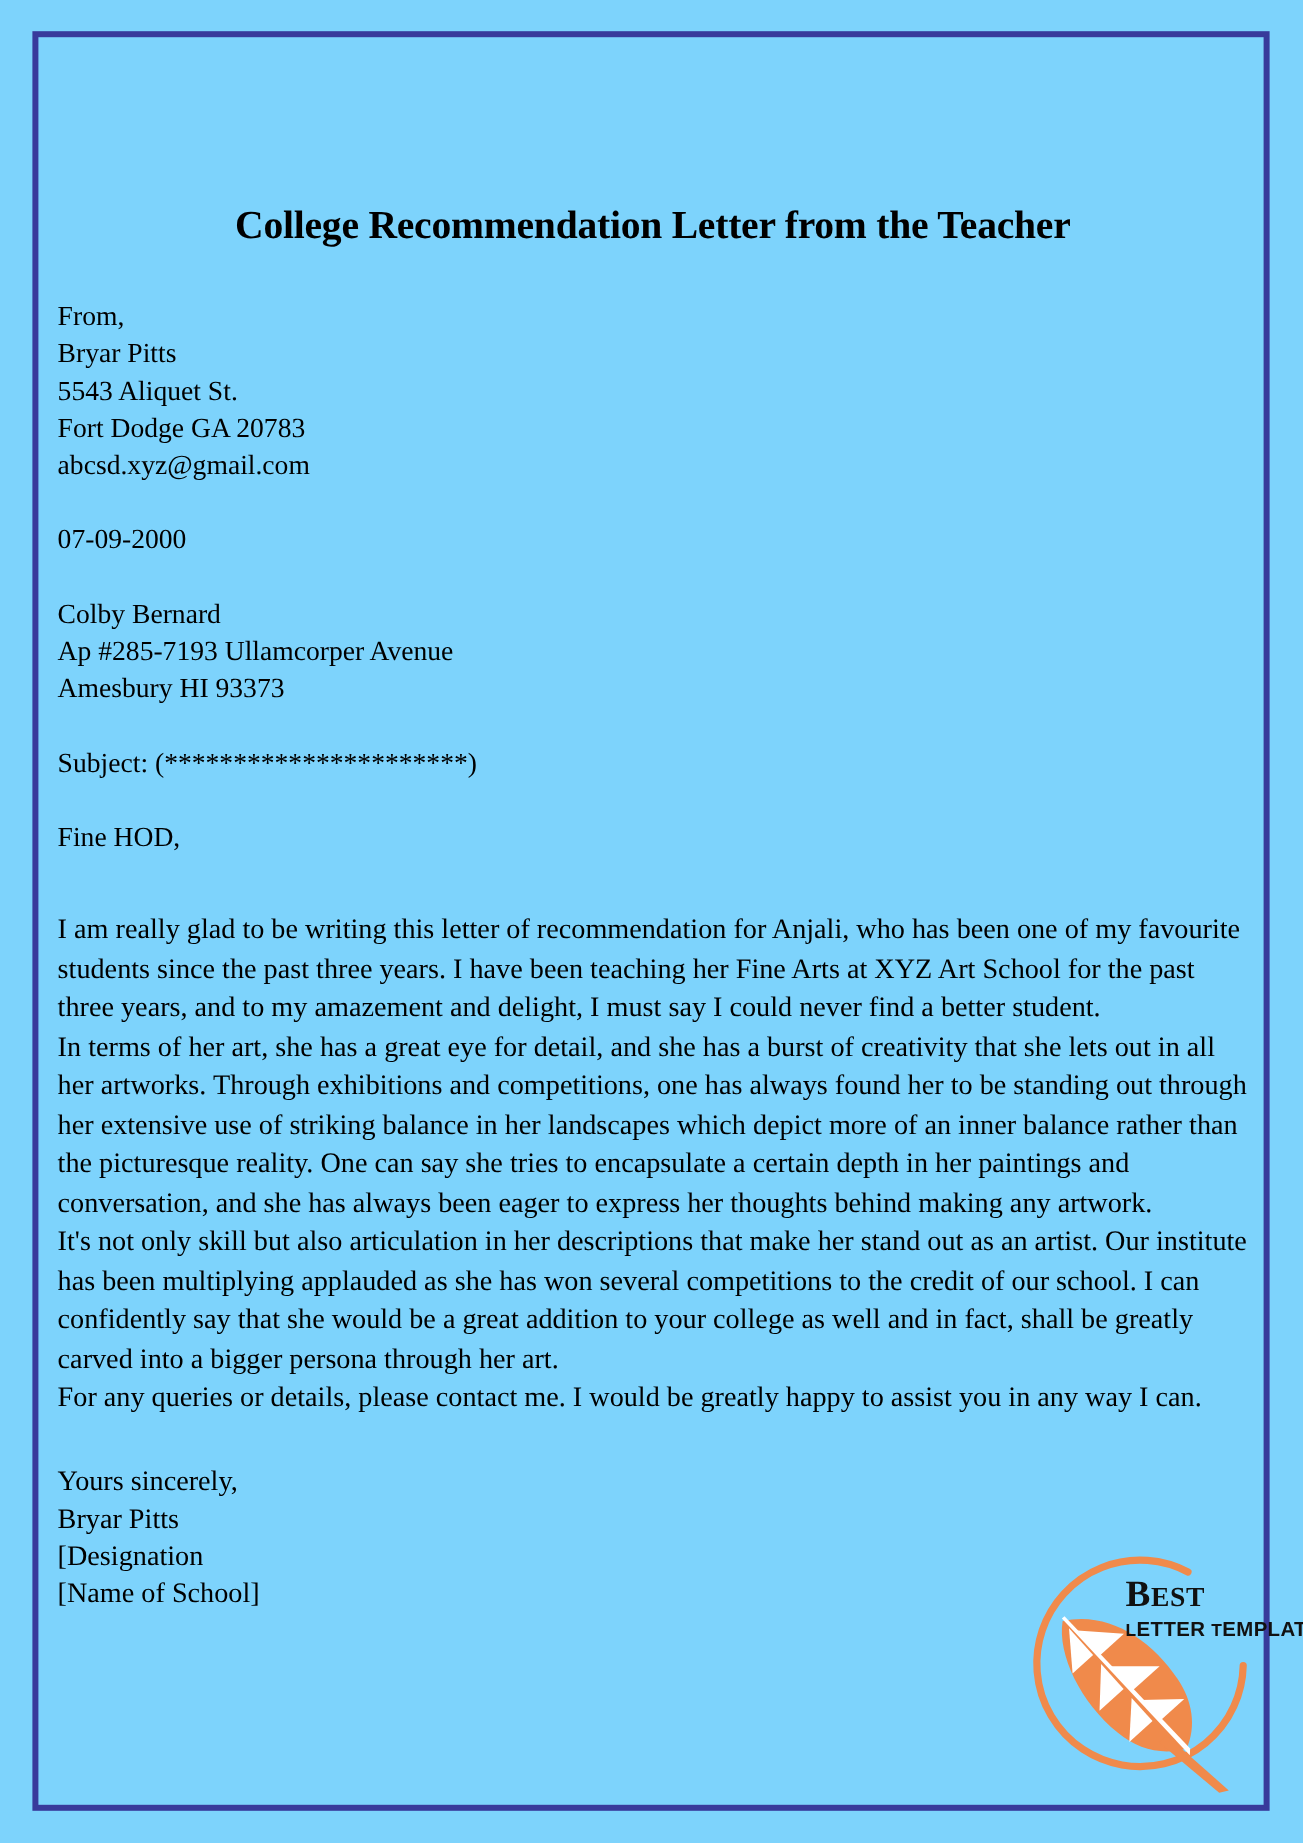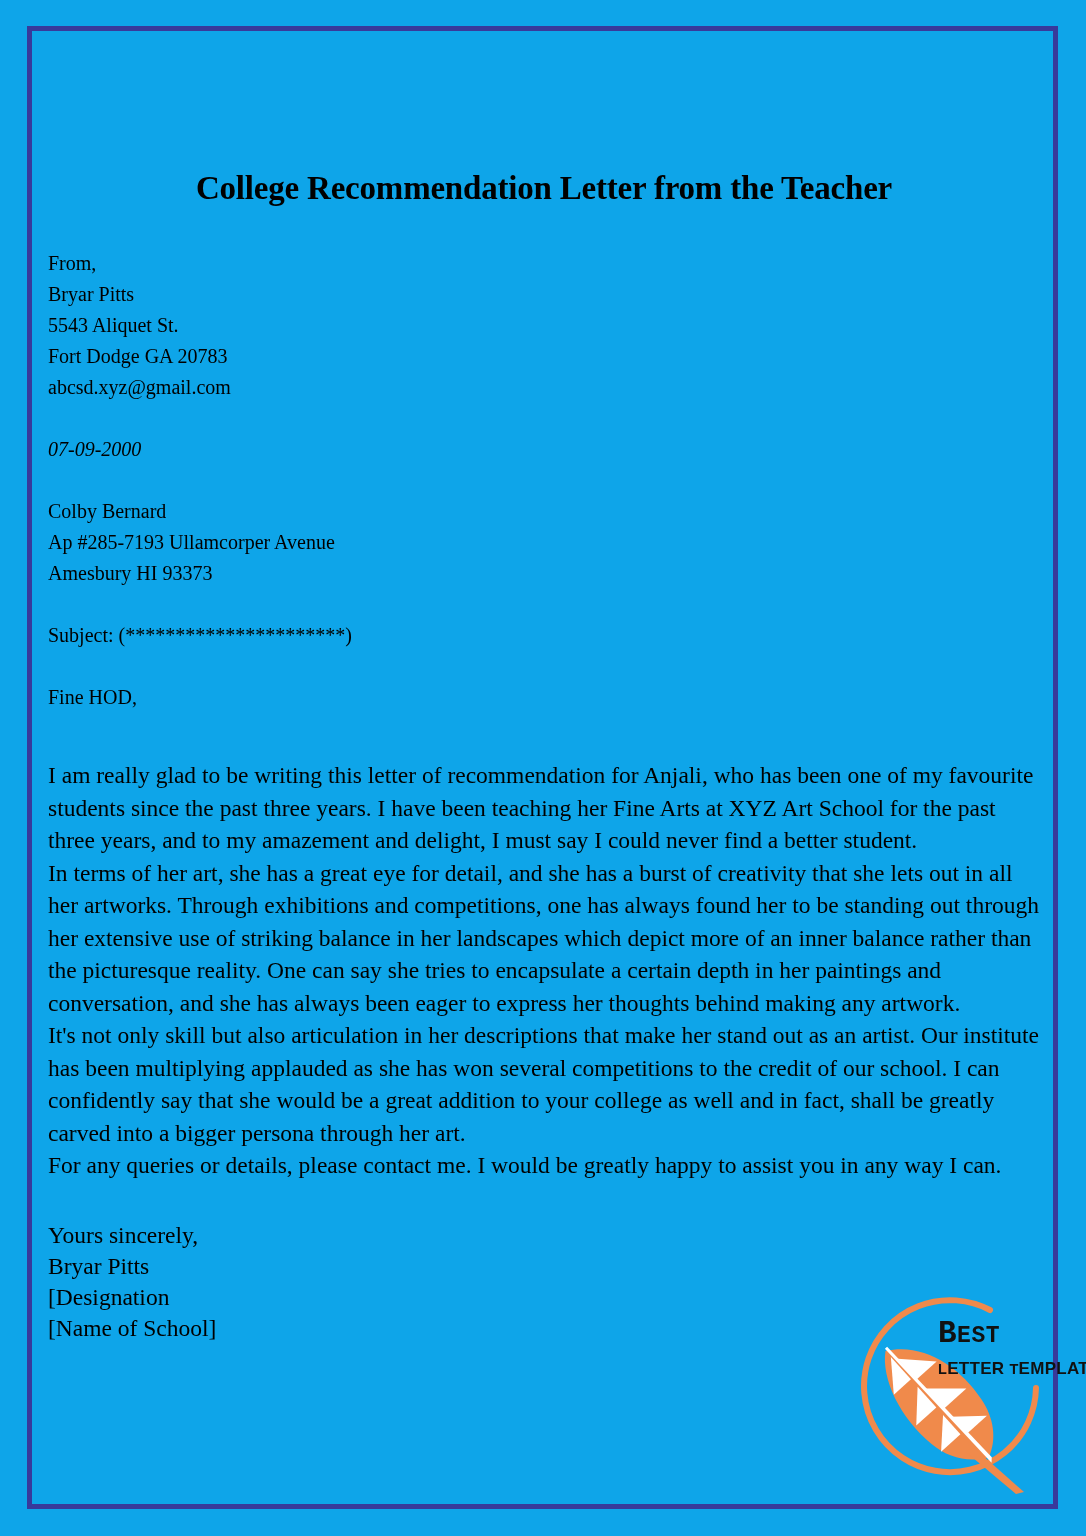--- a/index.html
+++ b/index.html
@@ -12,21 +12,21 @@
     height: 1536px;
     font-family: "Liberation Serif", "DejaVu Serif", serif;
     color: #000000;
     overflow: hidden;
   }
 
   .page {
     position: relative;
     width: 1086px;
     height: 1536px;
-    background: #0ea5e9;
+    background: #7dd3fc;
     box-sizing: border-box;
   }
 
   
   .page-border {
     position: absolute;
     left: 27px;
     top: 26px;
     width: 1031px;
     height: 1483px;
@@ -46,30 +46,30 @@
     font-size: 33px;
     font-weight: bold;
     text-align: center;
     letter-spacing: -0.2px;
     margin: 0;
     padding: 110px 0 0 0;
     line-height: 1.1;
   }
 
   .block {
-    font-size: 20px;
+    font-size: 23px;
     line-height: 31px;
   }
 
   .block-line {
     white-space: pre-wrap;
   }
 
   .sender-block { margin-top: 42px; }
-  .date-block   { margin-top: 31px; font-style: italic; }
+  .date-block   { margin-top: 31px; }
   .recipient-block { margin-top: 31px; }
   .subject-block { margin-top: 31px; }
   .salutation-block { margin-top: 31px; }
 
   .body-block { margin-top: 46px; }
 
   .para {
     font-size: 23.5px;
     line-height: 32.5px;
     margin: 0;
@@ -92,24 +92,24 @@
   }
   .logo svg { display: block; }
   .logo-text {
     position: absolute;
     left: 98px;
     top: 16px;
     width: 110px;
     text-align: left;
   }
   .logo-best {
-    font-family: Liberation Mono, monospace;
+    font-family: Liberation Serif, serif;
     font-weight: bold;
     font-size: 31px;
-    line-height: 44px;
+    line-height: 32px;
     letter-spacing: 0.5px;
     color: #111111;
   }
   .logo-best .cap { font-size: 31px; }
   .logo-best .sc  { font-size: 23px; }
   .logo-sub {
     font-family: "Liberation Sans", "DejaVu Sans", sans-serif;
     font-weight: bold;
     font-size: 14.5px;
     line-height: 17px;

